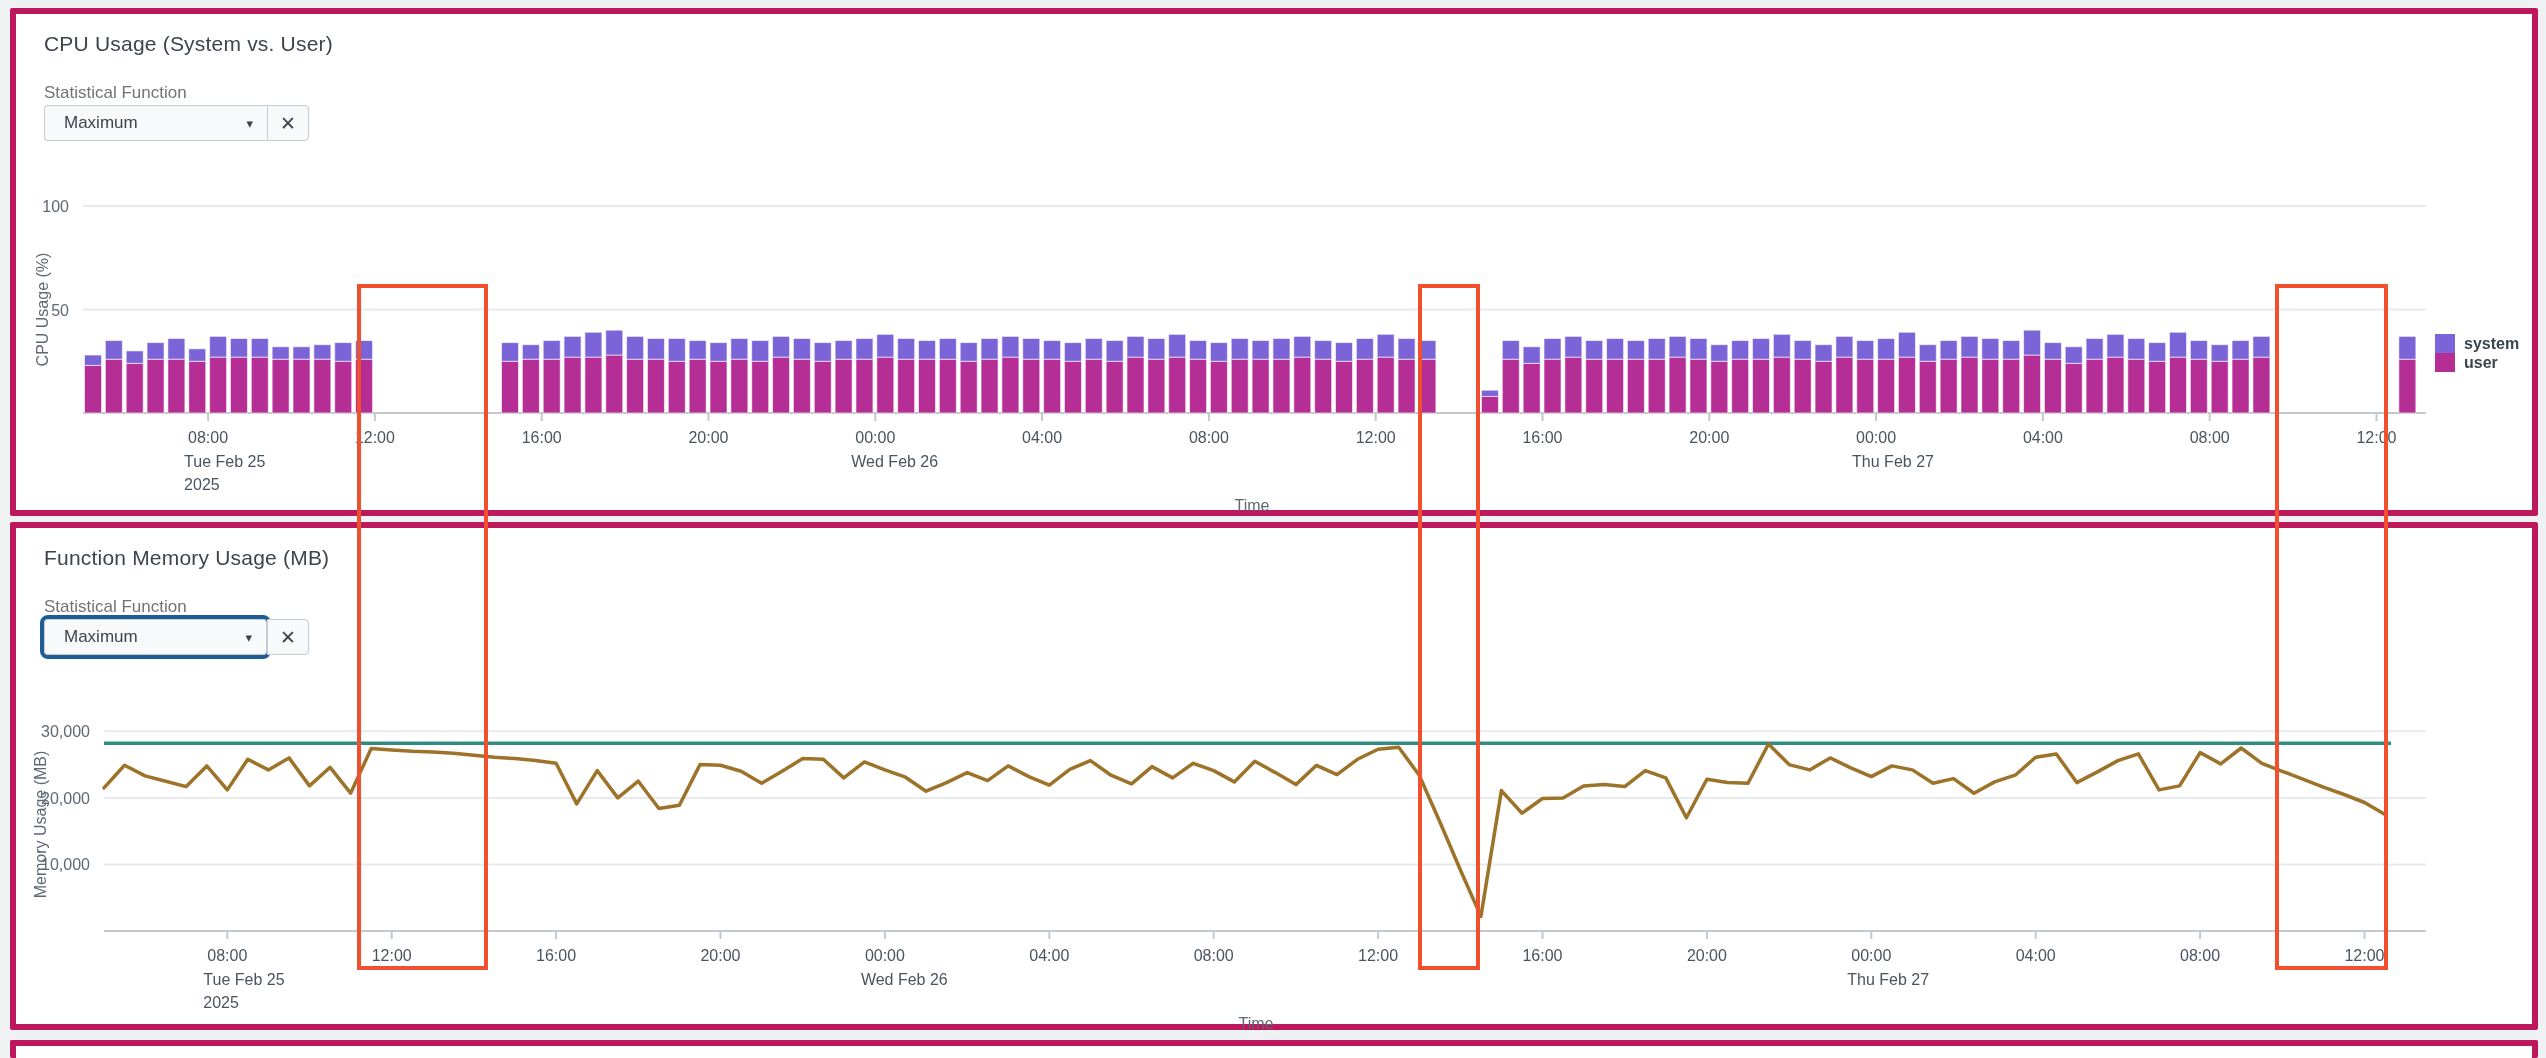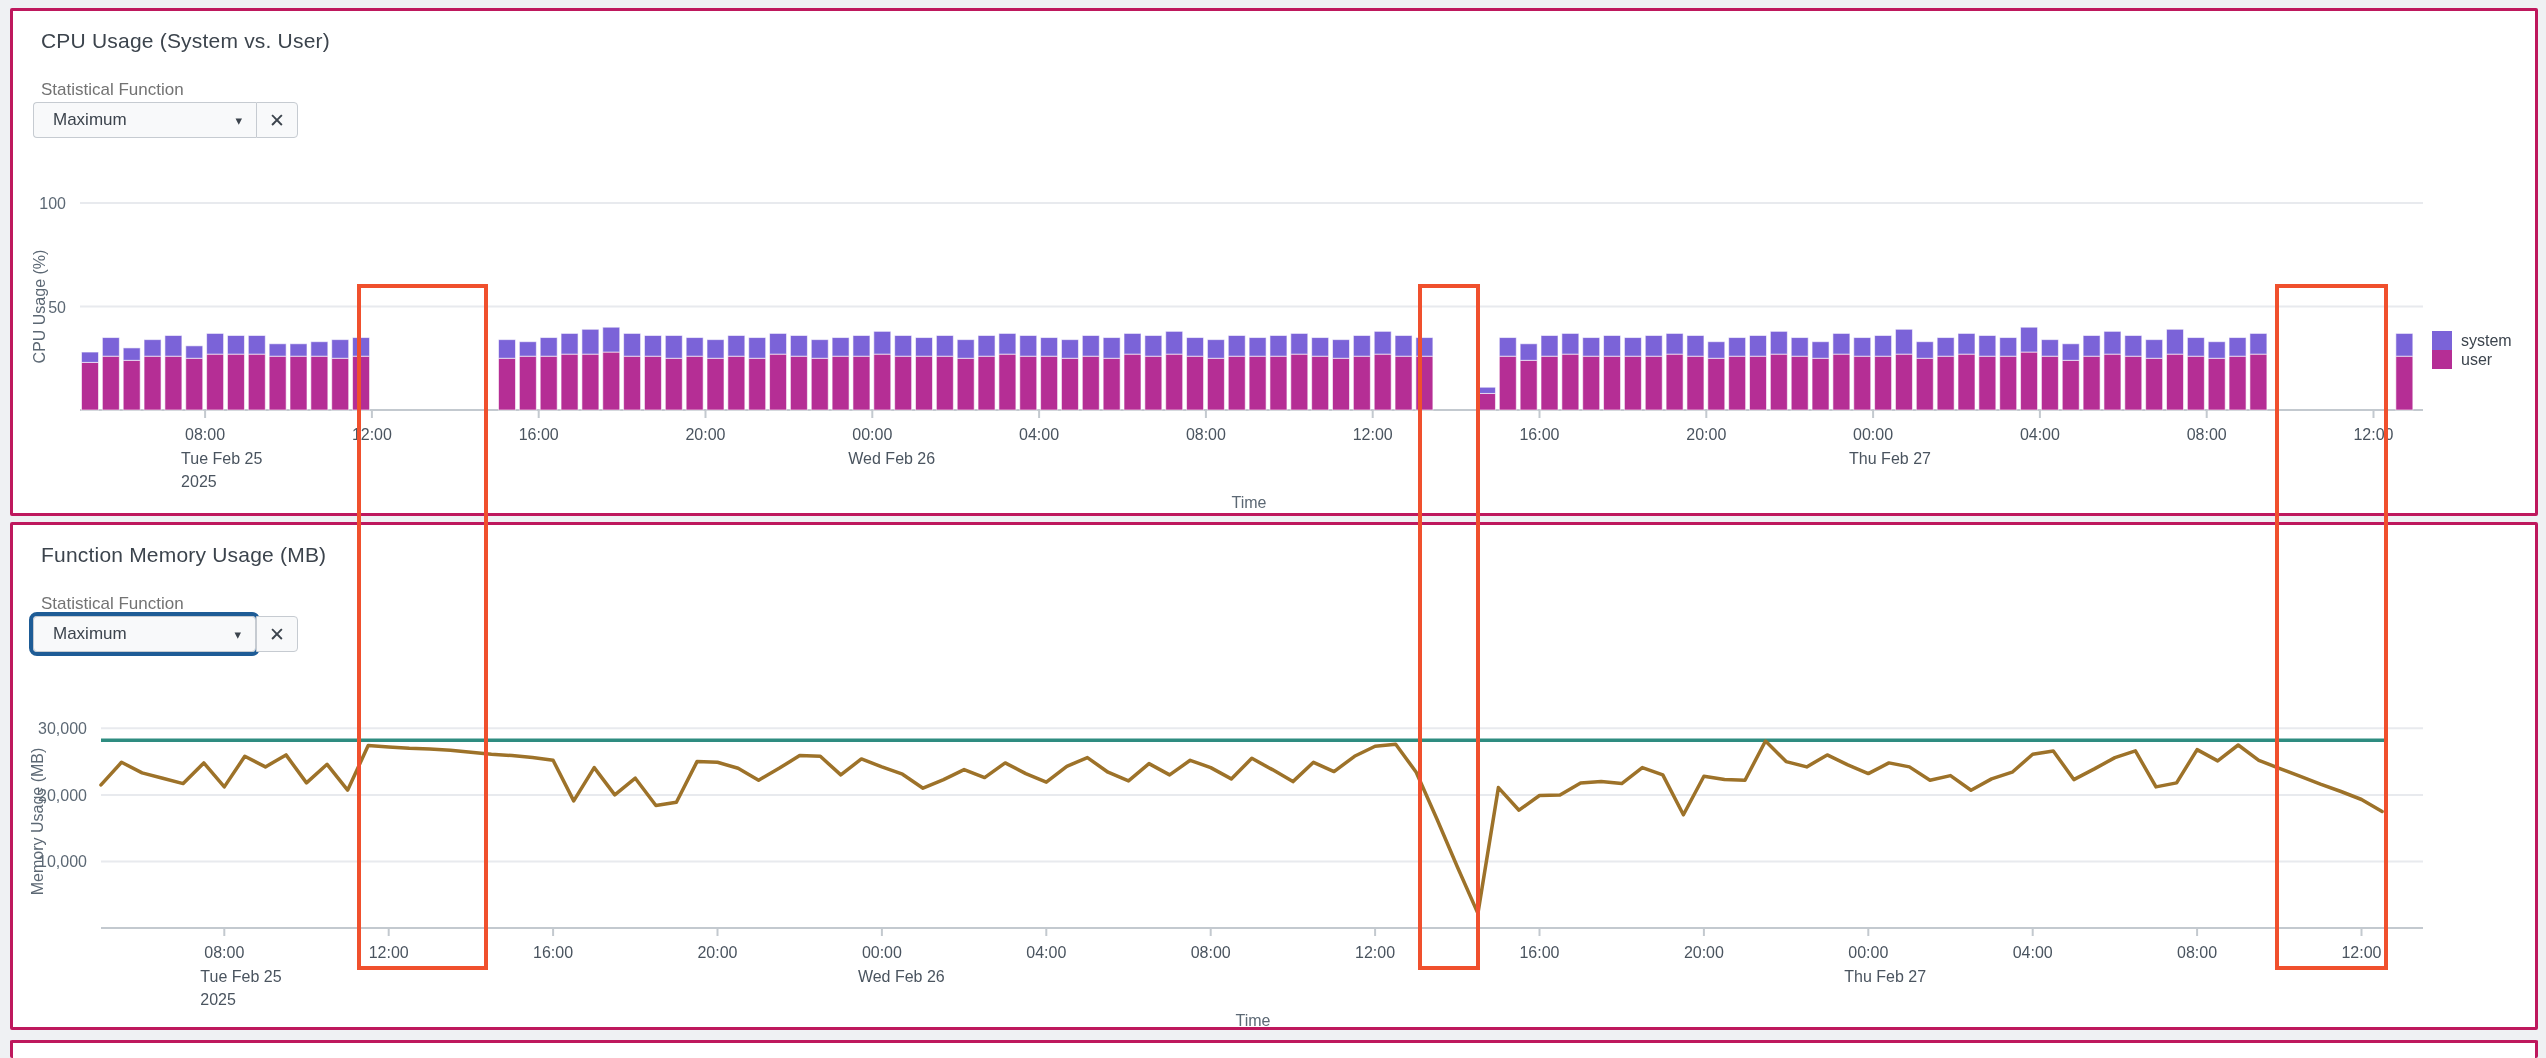--- a/index.html
+++ b/index.html
@@ -1,31 +1,31 @@
 <!DOCTYPE html>
 <html><head>
 <meta charset="utf-8">
 <style>
   * { margin:0; padding:0; box-sizing:border-box; }
   html,body { width:2546px; height:1058px; background:#eff1f3; font-family:"Liberation Sans", sans-serif; overflow:hidden; position:relative; }
-  .panel { position:absolute; left:10px; width:2528px; background:#ffffff; border:3px solid #be185d; border-radius:2px; }
+  .panel { position:absolute; left:10px; width:2528px; background:#ffffff; border:6px solid #be185d; border-radius:2px; }
   #panel-cpu { top:8px; height:508px; }
   #panel-mem { top:522px; height:508px; }
   #panel-next { top:1040px; height:18px; border-bottom:none; }
   .panel-title { position:absolute; left:28px; top:18px; font-size:21px; color:#3c444d; letter-spacing:0.2px; }
   .stat-label { position:absolute; left:28px; top:69px; font-size:17px; color:#737373; }
-  .dd-group { position:absolute; left:20px; top:91px; height:48px; display:flex;justify-content:space-between; }
+  .dd-group { position:absolute; left:28px; top:91px; height:48px; display:flex;justify-content:space-between; }
   .dd-main { width:223px; height:36px; background:#f8f9fa; border:1px solid #c6cbd1; border-right:none; border-radius:4px 0 0 4px; display:flex; align-items:center; justify-content:space-between; padding:0 14px 0 19px; cursor:pointer; }
   .dd-value { font-size:17px; color:#3c444d; }
   .dd-caret { font-size:13px; color:#3c444d; }
   .dd-clear { width:42px; height:36px; background:#f8f9fa; border:1px solid #c6cbd1; border-radius:0 4px 4px 0; display:flex; align-items:center; justify-content:center; font-size:19px; color:#3c444d; cursor:pointer; }
   .dd-focused .dd-main { outline:4px solid #1e5c96; outline-offset:0px; border-radius:4px; border-right:1px solid #c6cbd1; }
   .chart-svg { position:absolute; left:0; top:0; overflow:visible; }
   .legend { position:absolute; font-size:16px; color:#3c444d; }
-  #cpu-legend { left:2419px; top:320px; }
+  #cpu-legend { left:2419px; top:320px;font-weight:bold; }
   .leg-bar-rows { display:flex; }
   .leg-swatches { display:flex; flex-direction:column; }
   .leg-sw { width:20px; height:19px; }
   .leg-texts { padding-left:9px; line-height:19px; }
   .annotation-rect { position:absolute; border:4px solid #f0502d; background:transparent; z-index:50; }
 </style>
 </head>
 <body>
 
 <div class="panel" id="panel-cpu">

